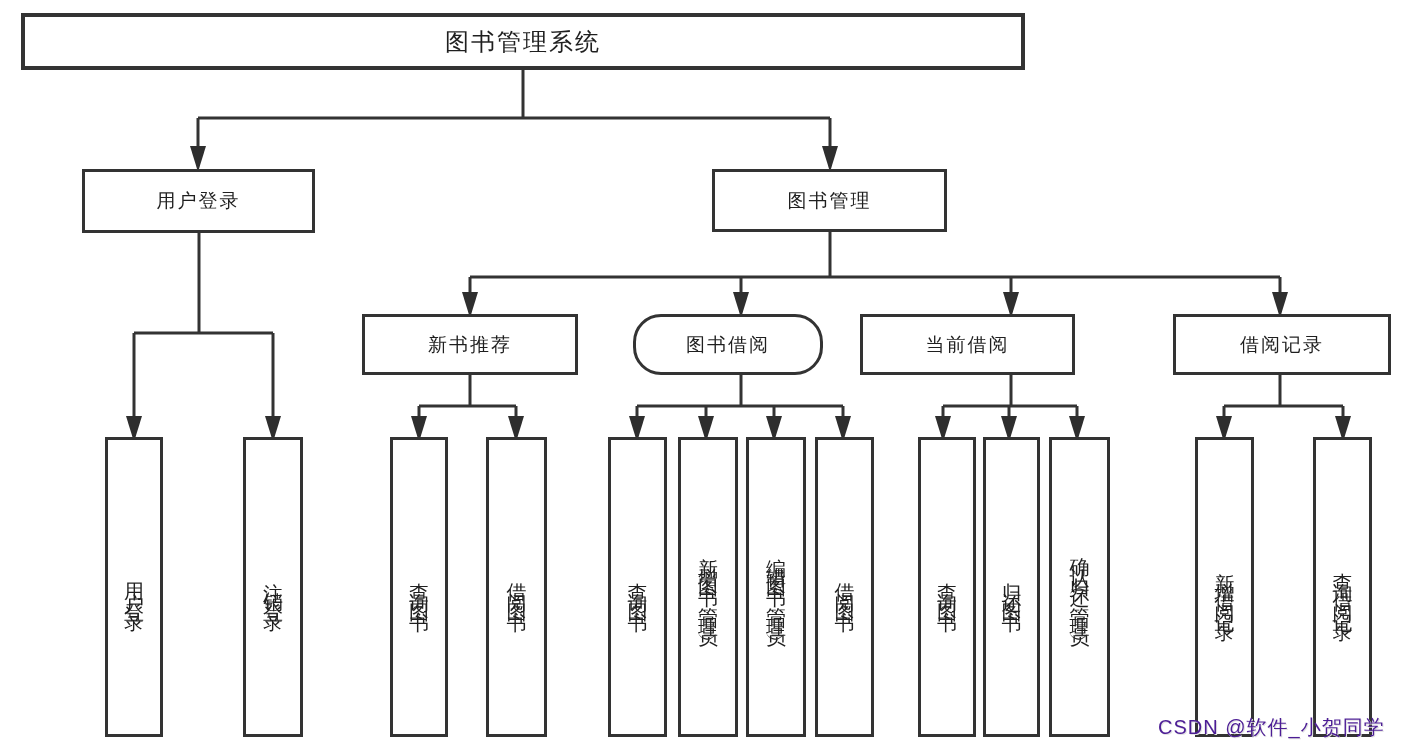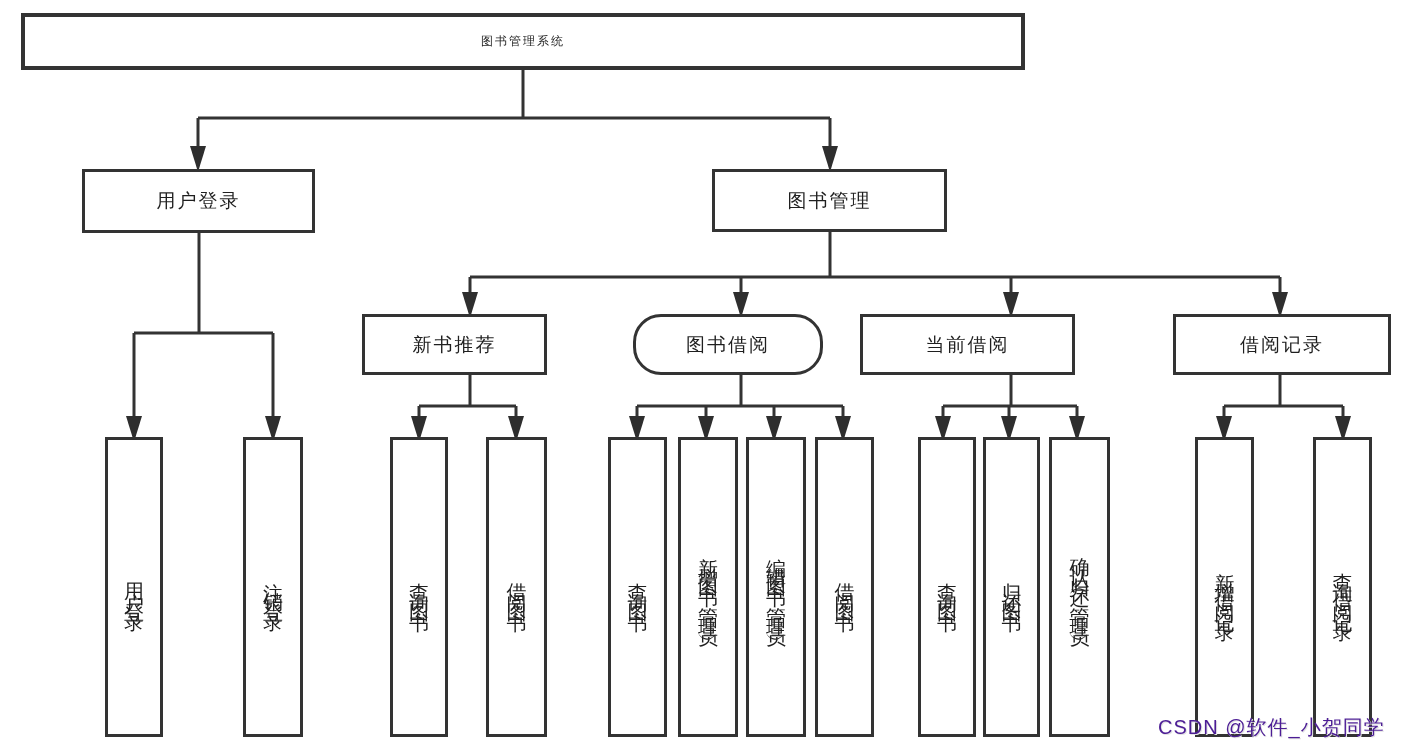--- a/index.html
+++ b/index.html
@@ -7,21 +7,21 @@
     position:relative; width:1405px; height:747px; background:#ffffff;
     font-family:"Liberation Sans", sans-serif; overflow:hidden;
   }
   #wires { position:absolute; left:0; top:0; width:1405px; height:747px; }
   .box {
     position:absolute; box-sizing:border-box;
     border:3px solid #333333; background:#ffffff;
     display:flex; align-items:center; justify-content:center;
     color:#1f1f1f;
   }
-  .box-root { border-width:4px; font-size:12px; letter-spacing:2px; }
+  .box-root { border-width:4px; font-size:24px; letter-spacing:2px; }
   .h-box { font-size:19px; letter-spacing:2px; }
   .v-box .vtext {
     writing-mode:vertical-rl; text-orientation:mixed;
     font-size:20px; letter-spacing:10px; line-height:1.05;
   }
   .watermark {
     position:absolute; left:1158px; top:714px; width:246px;
     font-size:20px; color:#4c1d95; letter-spacing:1px; white-space:nowrap;
     text-shadow:1px 1px 0 #e2e2e2; z-index:5;
   }
@@ -104,21 +104,21 @@
     <span>图书管理系统</span>
   </div>
 
   <div class="box h-box" style="left:82px; top:169px; width:233px; height:64px;">
     <span>用户登录</span>
   </div>
   <div class="box h-box" style="left:712px; top:169px; width:235px; height:63px;">
     <span>图书管理</span>
   </div>
 
-  <div class="box h-box" style="left:362px; top:314px; width:185px; height:61px;">
+  <div class="box h-box" style="left:362px; top:314px; width:216px; height:61px;">
     <span>新书推荐</span>
   </div>
   <div class="box h-box" style="left:633px; top:314px; width:190px; height:61px;border-radius:28px;">
     <span>图书借阅</span>
   </div>
   <div class="box h-box" style="left:860px; top:314px; width:215px; height:61px;">
     <span>当前借阅</span>
   </div>
   <div class="box h-box" style="left:1173px; top:314px; width:218px; height:61px;">
     <span>借阅记录</span>

